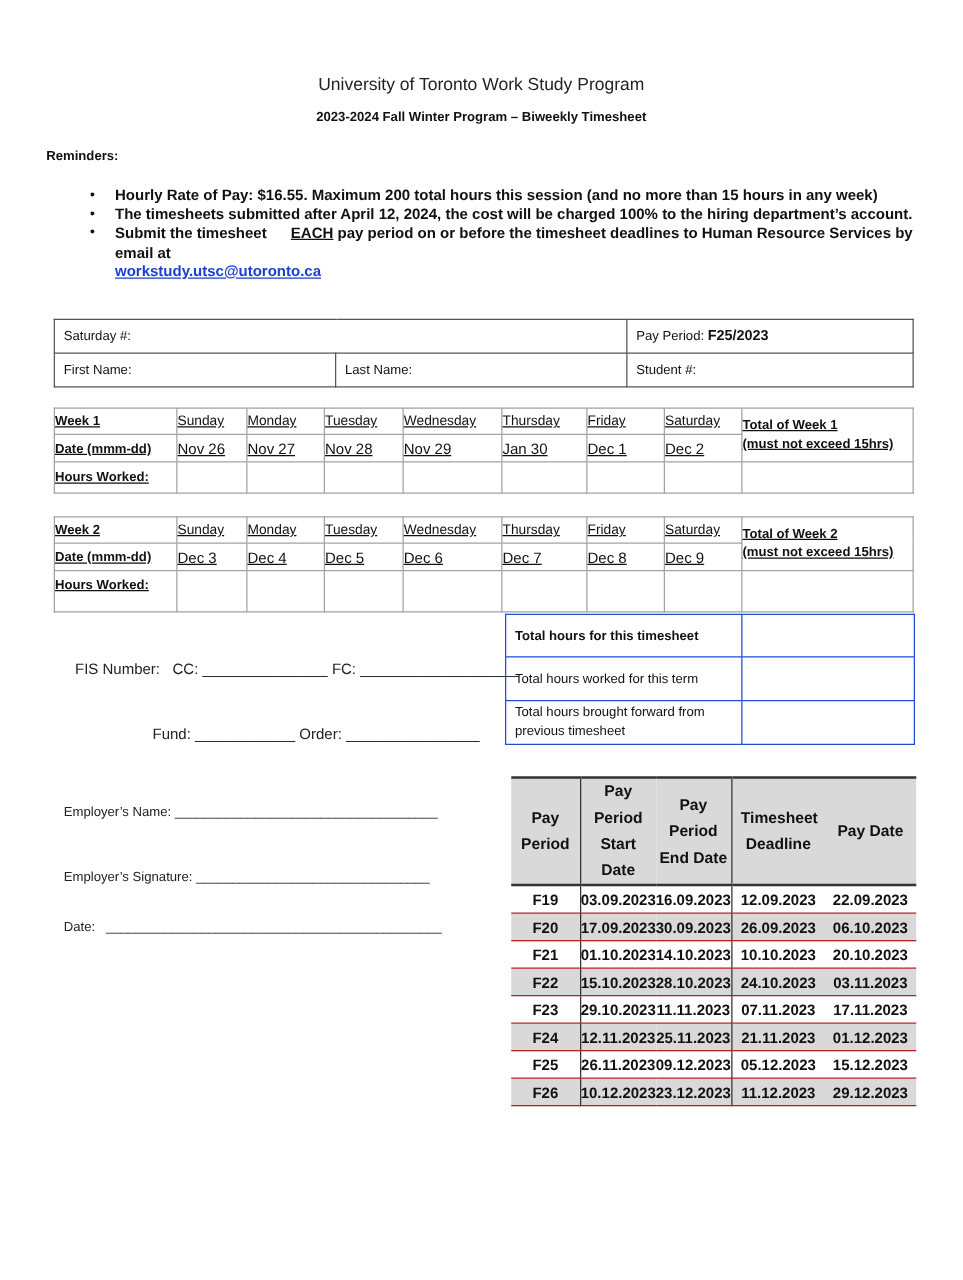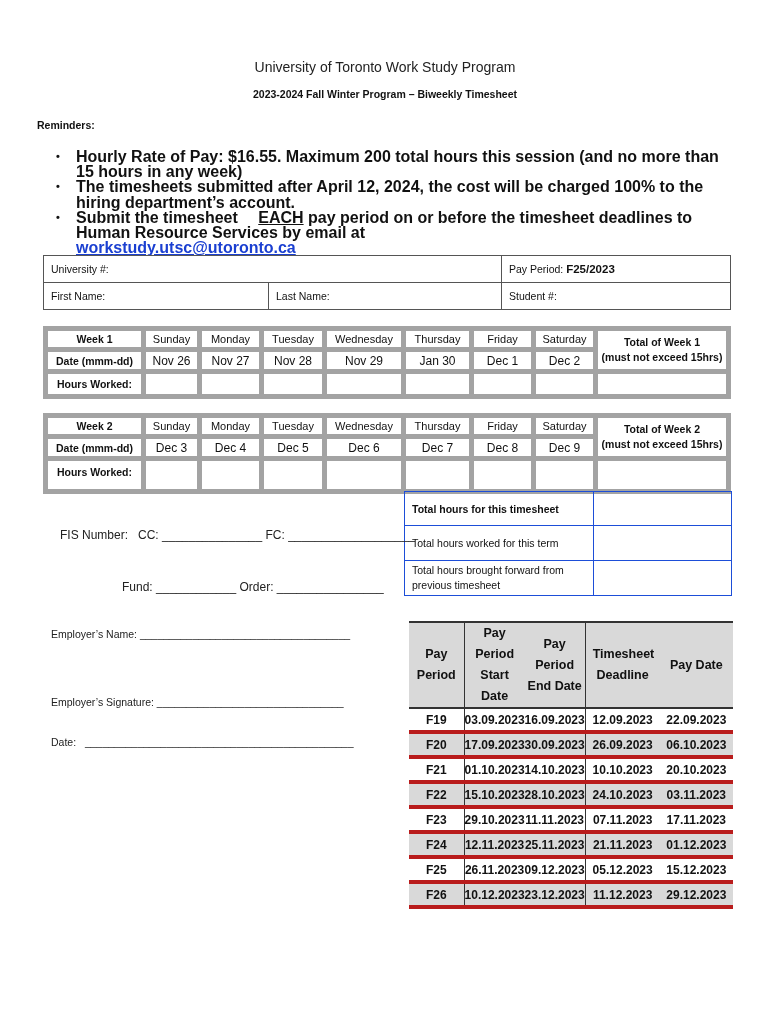--- a/index.html
+++ b/index.html
@@ -1,52 +1,52 @@
 <!DOCTYPE html>
 <html><head>
 <meta charset="utf-8">
 <style>
   html, body { margin: 0; padding: 0; background: #ffffff; }
   body { width: 770px; height: 1024px; position: relative; font-family: "Liberation Sans", sans-serif; color: #111; overflow: hidden; }
   .abs { position: absolute; }
   .title { top: 59px; left: 0; width: 770px; text-align: center; font-size: 14px; color: #222; }
   .subtitle { top: 88px; left: 0; width: 770px; text-align: center; font-size: 10.5px; font-weight: bold; }
   .reminders-label { top: 119px; left: 37px; font-size: 10.5px; font-weight: bold; }
-  .rem-list { top: 149px; left: 56px; width: 680px; margin: 0; padding: 0; list-style: none; font-size: 16px; font-weight: bold; }
+  .rem-list { top: 149px; left: 72px; width: 680px; margin: 0; padding: 0; list-style: none; font-size: 12px; font-weight: bold; }
   .rem-list li { position: relative; padding-left: 20px; line-height: 15.2px; }
   .rem-list li::before { content: "\2022"; position: absolute; left: 0; top: 0; font-size: 11px; }
   .rem-list .u { text-decoration: underline; padding-left: 16px; }
   .rem-list a { color: #1a3fd1; text-decoration: underline; }
 
   table { border-collapse: collapse; }
   .info-table { top: 255px; left: 43px; width: 688px; font-size: 10.5px; }
   .info-table td { border: 1px solid #555; height: 26px; padding: 0 7px; }
   .info-table .bold { font-weight: bold; font-size: 11.5px; }
 
   .week-table { left: 43px; width: 688px; font-size: 11px; }
-  .week-table td { border: 5px solid #a3a3a3; text-align: center; padding: 0; }
+  .week-table td { border: 1px solid #a3a3a3; text-align: left; padding: 0; text-decoration: underline; }
   .week-table .hdr { height: 21px; }
   .week-table .date { height: 22px; font-size: 12px; }
   .week-table .hrs { height: 25px; }
   .week-table .lbl { font-weight: bold; font-size: 10.5px; }
   .week-table .total { font-weight: bold; font-size: 10.5px; line-height: 15px; }
 
   .totals-table { top: 491px; left: 404px; width: 328px; font-size: 10.5px; }
   .totals-table td { border: 1px solid #1d4ed8; padding: 0 7px; text-align: left; }
   .totals-table td.v { width: 123px; }
 
   .fis { top: 528px; left: 44px; font-size: 12px; color: #222; margin-left: 16px; }
   .fund { top: 580px; left: 122px; font-size: 12px; color: #222; }
 
   .emp { left: 51px; font-size: 10.5px; color: #222; }
 
   .pay-table { top: 621px; left: 409px; width: 324px; font-size: 12px; font-weight: bold; color: #111; }
   .pay-table th, .pay-table td { text-align: center; padding: 0; border-left: 1px solid #333; border-right: 1px solid #333; }
   .pay-table th { background: #d9d9d9; height: 66px; line-height: 21px; font-size: 12.5px; border-top: 2px solid #333; border-bottom: 2px solid #333; }
-  .pay-table td { height: 21px; border-bottom: 4px solid #b91c1c; }
+  .pay-table td { height: 21px; border-bottom: 1px solid #b91c1c; }
   .pay-table tr.shaded td { background: #d9d9d9; margin-left: 44px; }
   .pay-table .c0 { width: 64px; border-left: none; }
   .pay-table .c1 { width: 58px; border-right: none; }
   .pay-table .c2 { width: 57px; border-left: none; }
   .pay-table .c3 { width: 83px; border-right: none; }
   .pay-table .c4 { width: 82px; border-left: none; border-right: none; }
 </style>
 </head>
 <body>
 
@@ -56,21 +56,21 @@
 <div class="abs reminders-label">Reminders:</div>
 <ul class="abs rem-list">
   <li>Hourly Rate of Pay: $16.55. Maximum 200 total hours this session (and no more than 15 hours in any week)</li>
   <li>The timesheets submitted after April 12, 2024, the cost will be charged 100% to the hiring department’s account.</li>
   <li><span>Submit the timesheet </span><span class="u">EACH</span><span> pay period on or before the timesheet deadlines to Human Resource Services by email at</span><br><a href="#">workstudy.utsc@utoronto.ca</a></li>
 </ul>
 
 <table class="abs info-table">
   <tbody>
       <tr>
-    <td colspan="2"><span>University #:</span></td>
+    <td colspan="2"><span>Saturday #:</span></td>
     <td style="width:214px"><span>Pay Period: </span><span class="bold">F25/2023</span></td>
   </tr>
   <tr>
     <td style="width:210px"><span>First Name:</span></td>
     <td><span>Last Name:</span></td>
     <td><span>Student #:</span></td>
   </tr>
 </tbody>
   </table>
 
@@ -194,21 +194,21 @@
   <span>FC:</span>
   <span>___________________</span>
 </div>
 <div class="abs fund">
   <span>Fund:</span>
   <span>____________</span>
   <span>Order:</span>
   <span>________________</span>
 </div>
 
-<div class="abs emp" style="top:628px">
+<div class="abs emp" style="top:644px">
   <span>Employer’s Name:</span>
   <span>____________________________________</span>
 </div>
 <div class="abs emp" style="top:696px">
   <span>Employer’s Signature:</span>
   <span>________________________________</span>
 </div>
 <div class="abs emp" style="top:736px">
   <span>Date:</span>&nbsp;&nbsp;
   <span>______________________________________________</span>

